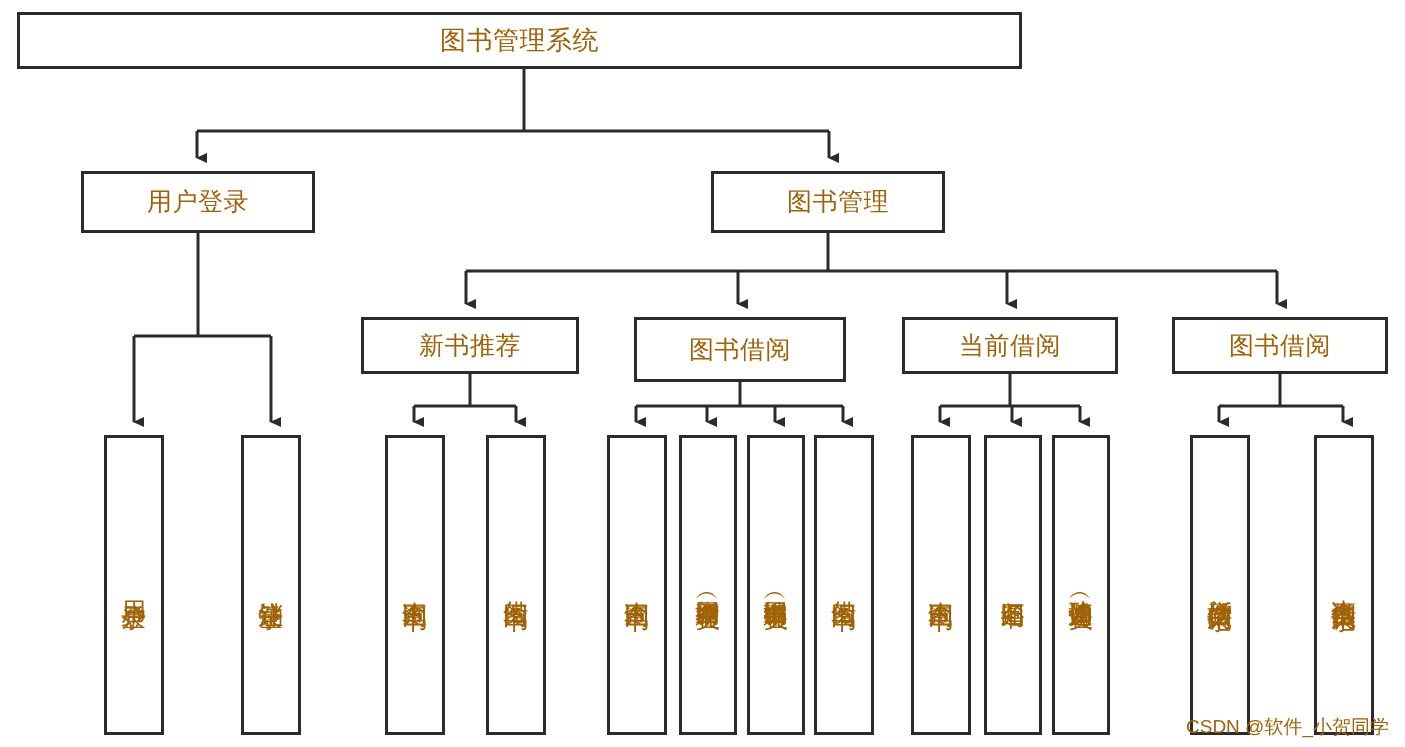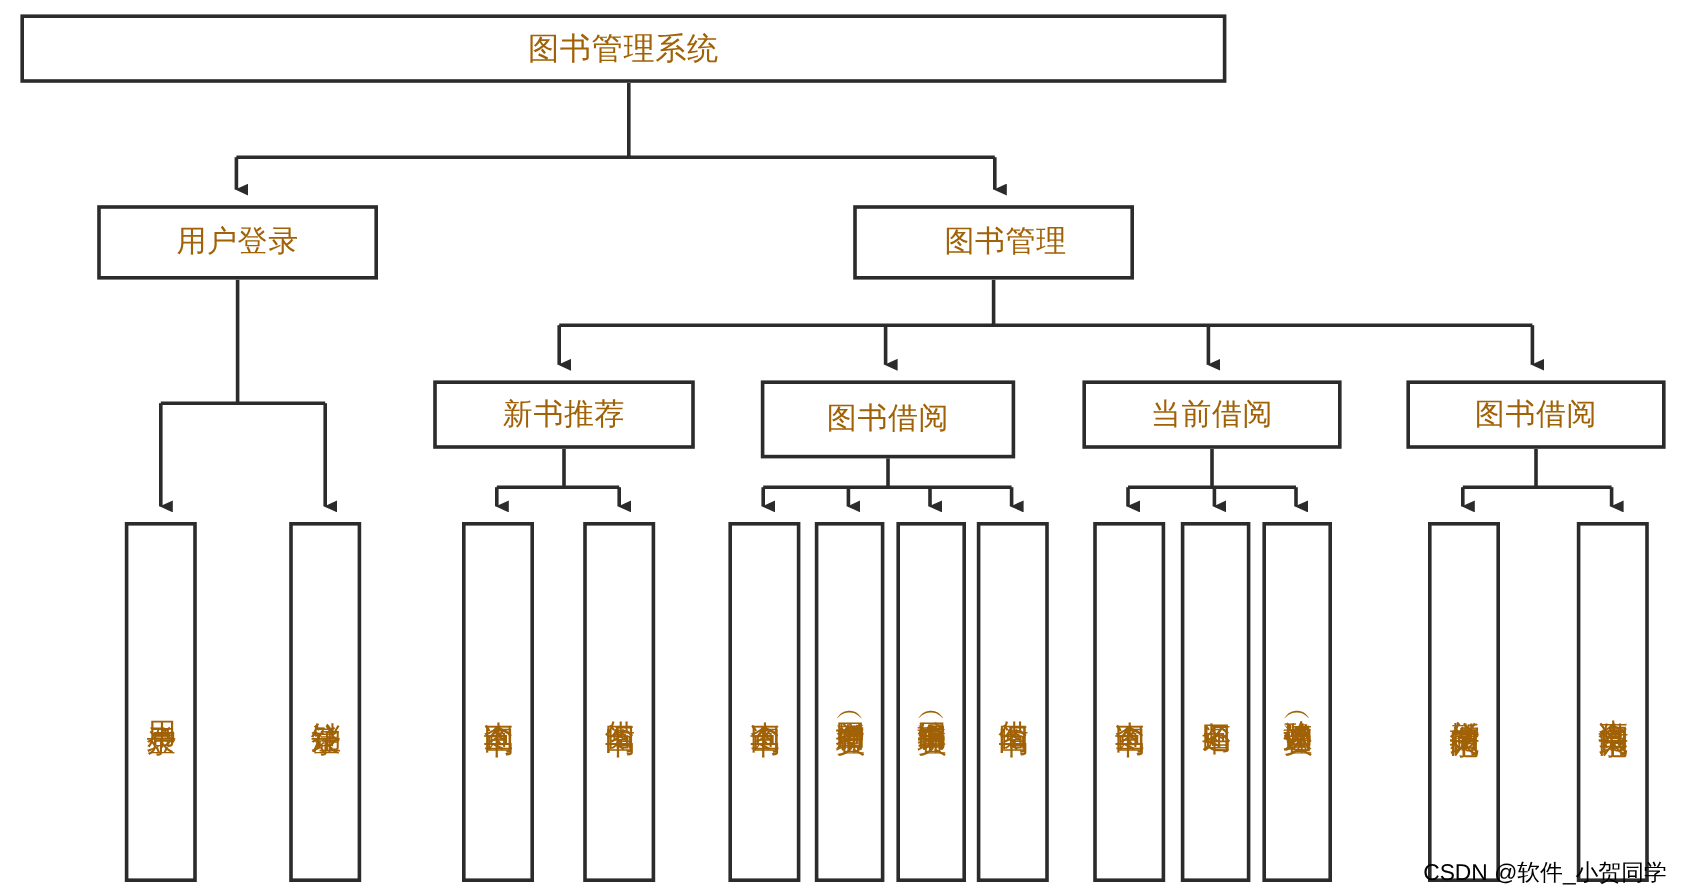--- a/index.html
+++ b/index.html
@@ -61,21 +61,21 @@
   }
   .node.vert.narrow .label {
     font-size: 24px;
     letter-spacing: 1px;
   }
   #watermark {
     position: absolute;
     left: 1186px;
     top: 714px;
     font-size: 19px;
-    color: #000000;
+    color: #a16207;
     white-space: nowrap;
     pointer-events: none;
   }
 </style>
 </head>
 <body>
 
 <div id="canvas">
 
   <svg id="edges" viewBox="0 0 1405 747" xmlns="http://www.w3.org/2000/svg">

